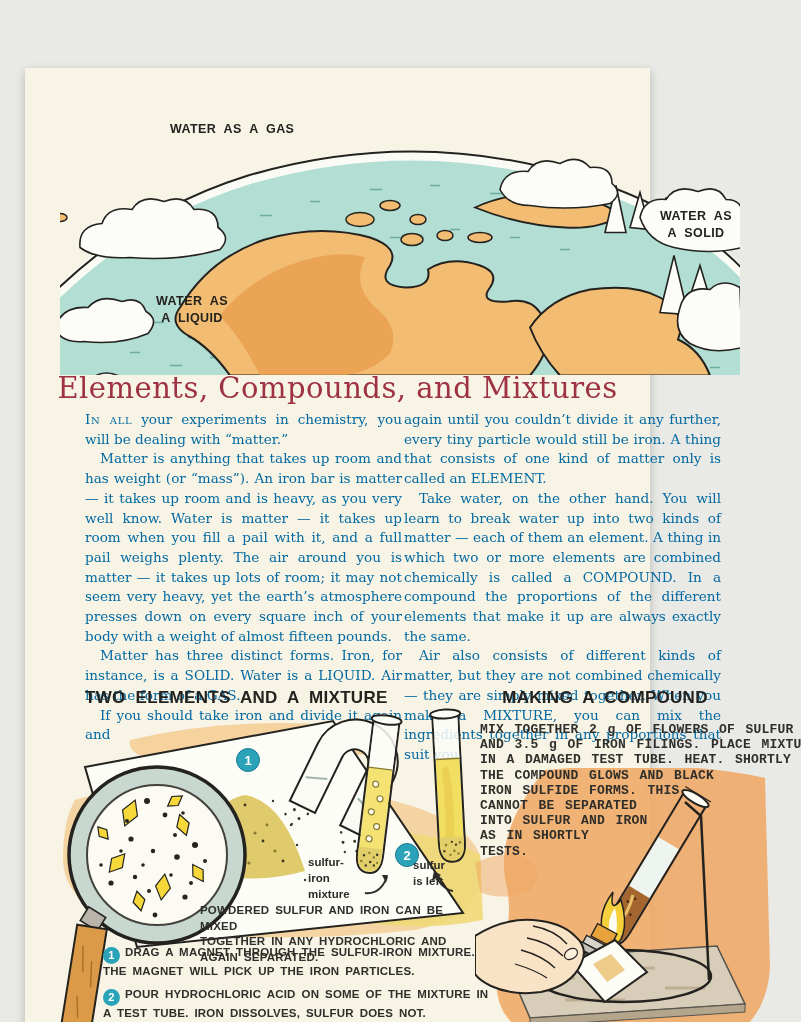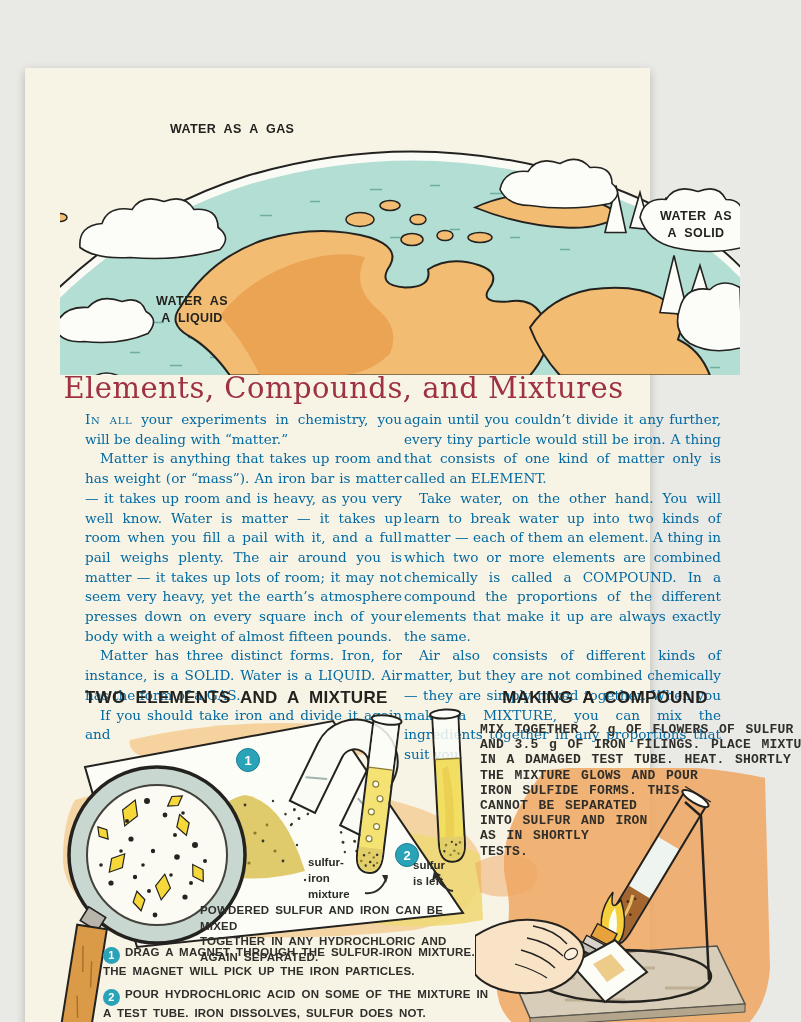--- a/index.html
+++ b/index.html
@@ -11,21 +11,21 @@
   .hero{position:absolute;left:35px;top:27px;width:680px;height:280px;}
   .hero svg{position:absolute;left:0;top:0;}
   .hero-label{position:absolute;font-weight:bold;font-size:12.5px;color:#23221f;
               letter-spacing:.4px;word-spacing:4px;line-height:17px;text-align:center;}
   .lbl-gas{left:110px;top:26px;}
   .lbl-solid{left:566px;top:113px;width:140px;}
   .lbl-liquid{left:62px;top:198px;width:140px;}
   
   .title{position:absolute;left:0;top:303px;width:100%;text-align:center;
          font-family:"DejaVu Serif",serif;font-size:29px;font-weight:500;
-         color:#9e3142;letter-spacing:.5px;margin:0;padding-left:6px;}
+         color:#9e3142;letter-spacing:.5px;margin:0;}
   .col{position:absolute;top:342px;width:317px;font-family:"DejaVu Serif",serif;
        font-size:13.6px;line-height:19.7px;color:#0369a1;text-align:justify;}
   .col p{margin:0;}
   .col p.indent{text-indent:15px;}
   .col-left{left:60px;}
   .col-right{left:379px;}
   .smallcaps{font-variant:small-caps;letter-spacing:.6px;}
   
   .sec-heading{position:absolute;top:620px;font-size:17px;font-weight:bold;
                color:#23221f;letter-spacing:.3px;word-spacing:5px;}
@@ -354,21 +354,21 @@
         <path d="M0,168 Q28,150 58,152 Q86,154 100,168 Q114,180 106,196 Q96,218 66,224 Q38,228 16,218 Q4,212 0,206 Z" fill="#f8e3c6" stroke="#23221f" stroke-width="2"></path>
         <path d="M58,158 Q80,162 92,176 M52,170 Q74,174 88,188 M46,182 Q68,188 80,200 M40,196 Q60,202 72,210" stroke="#23221f" stroke-width="1.3" fill="none"></path>
         <ellipse cx="96" cy="186" rx="7" ry="5" transform="rotate(-30 96 186)" fill="#fdf0dc" stroke="#23221f" stroke-width="1.2"></ellipse>
       </g>
     </svg>
 
     <div class="cap cap-compound">
       <div>MIX TOGETHER 2 g OF FLOWERS OF SULFUR</div>
       <div>AND 3.5 g OF IRON FILINGS. PLACE MIXTURE</div>
       <div>IN A DAMAGED TEST TUBE. HEAT. SHORTLY</div>
-      <div>THE MIXTURE GLOWS AND POUR</div>
+      <div>THE COMPOUND GLOWS AND BLACK</div>
       <div>IRON SULFIDE FORMS. THIS</div>
       <div>CANNOT BE SEPARATED</div>
       <div>INTO SULFUR AND IRON</div>
       <div>AS IN SHORTLY</div>
       <div>TESTS.</div>
     </div>
 
     <div class="tube-label tl-1">
       <div>sulfur-</div>
       <div>iron</div>

